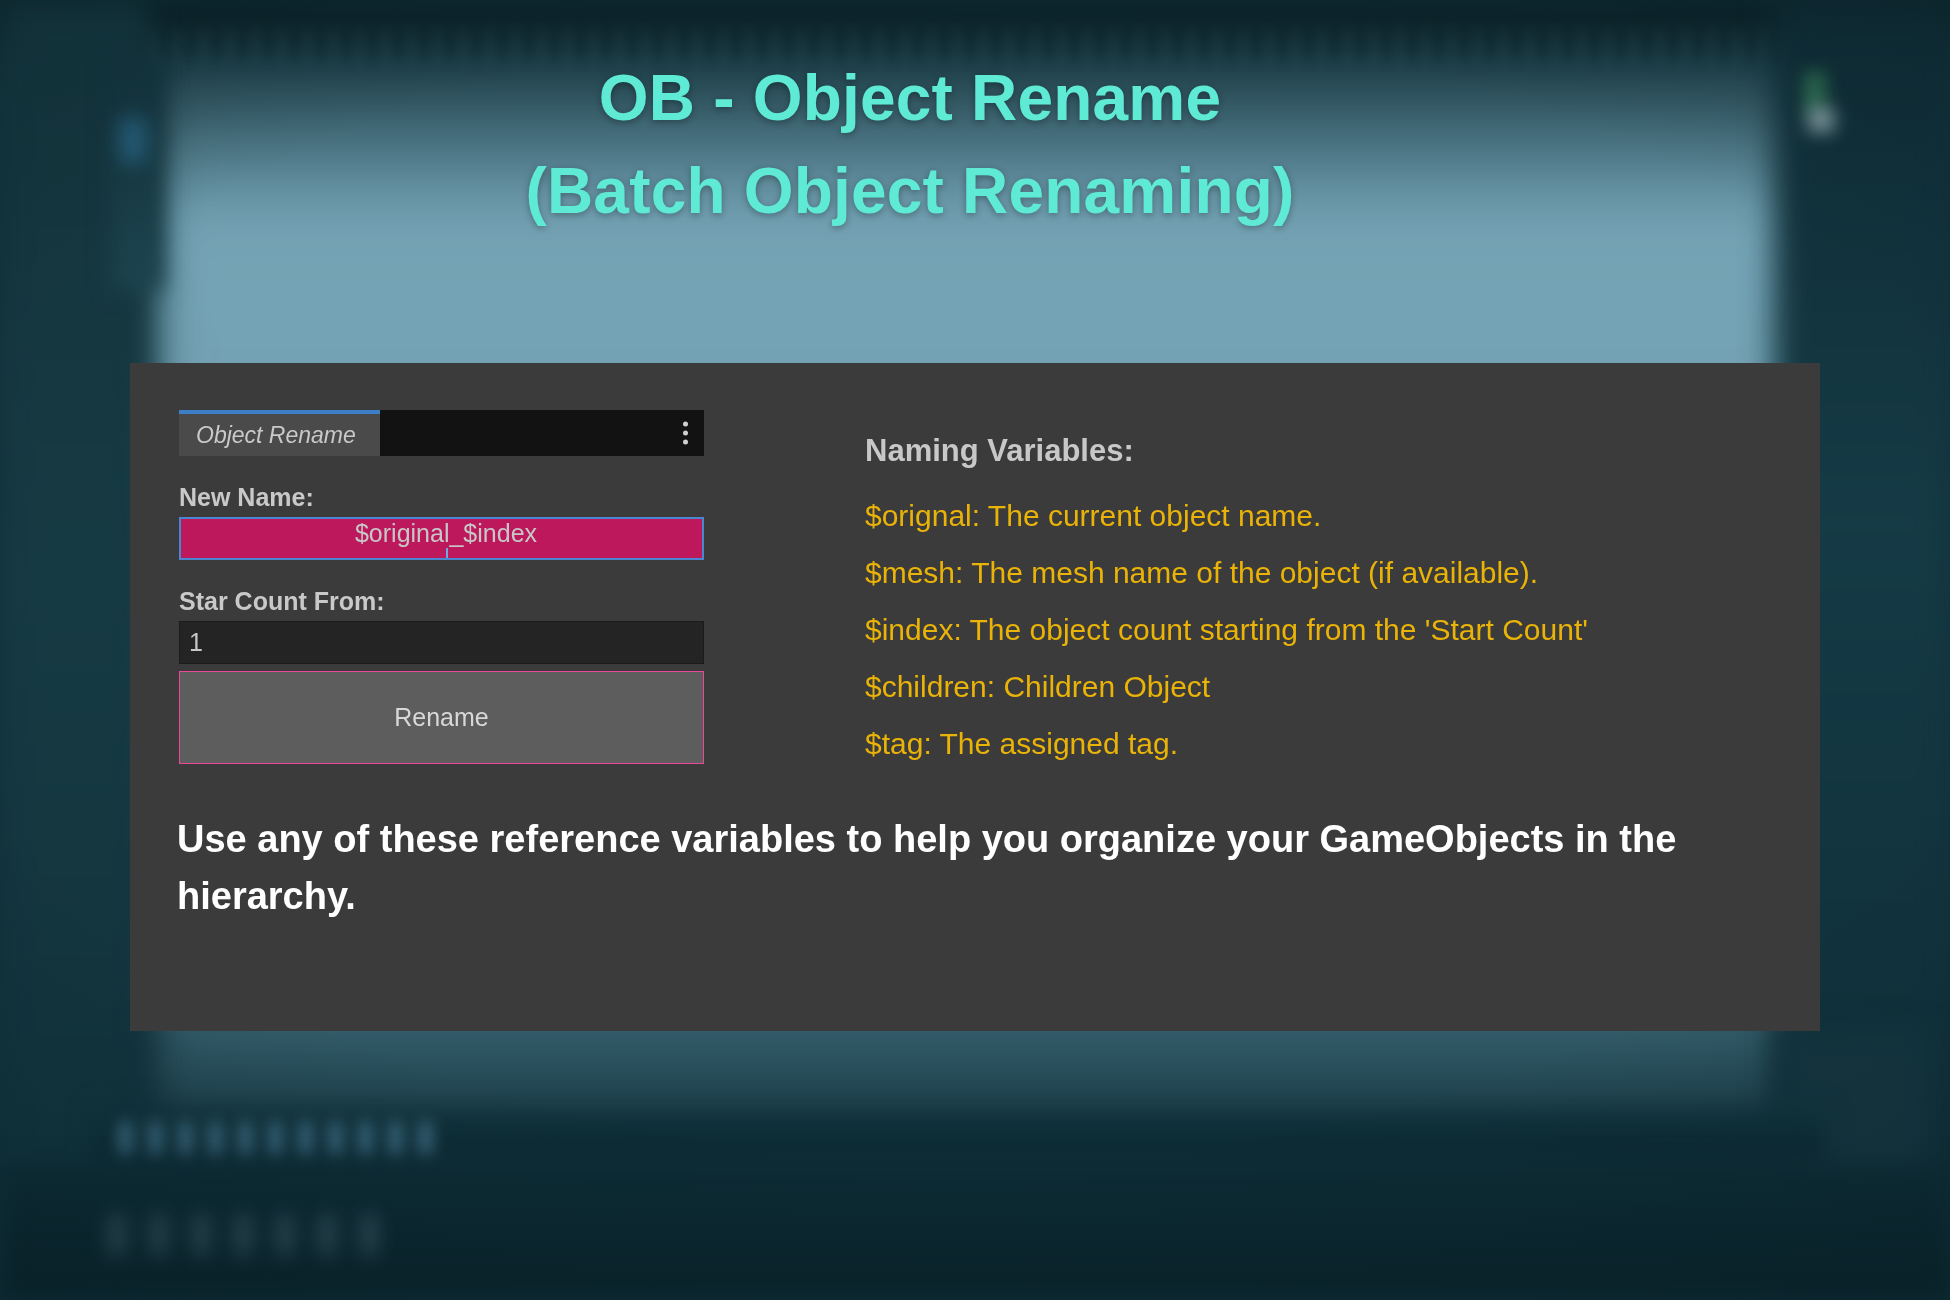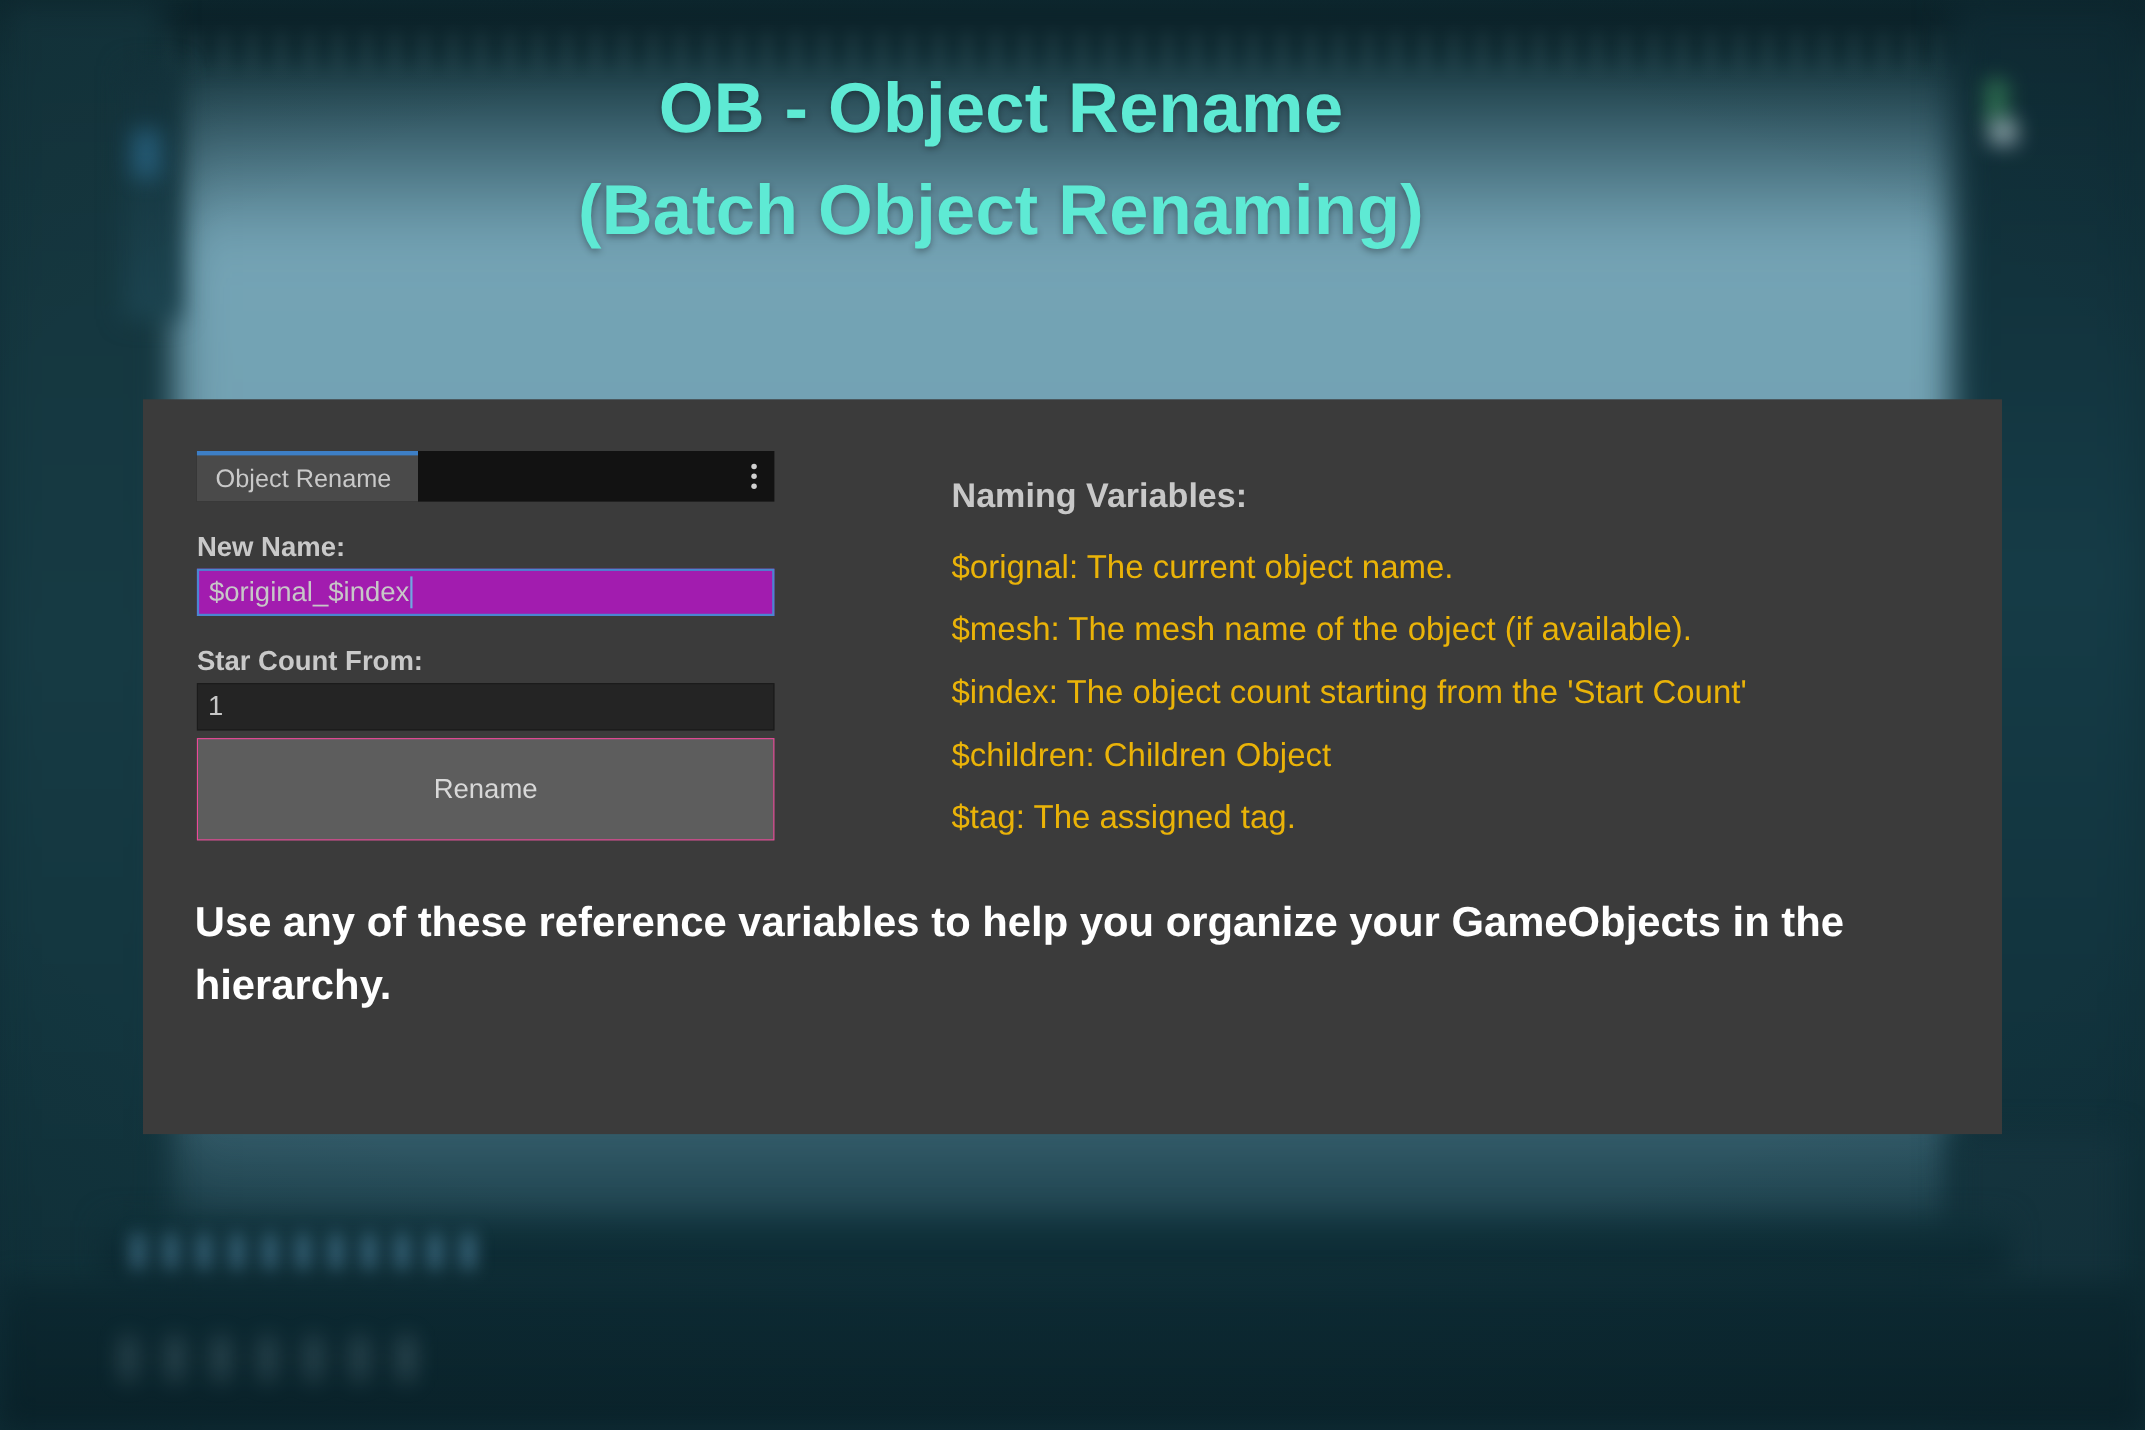--- a/index.html
+++ b/index.html
@@ -153,21 +153,21 @@
 
   
   .widget {
     position:absolute; left:49px; top:47px; width:525px;
   }
 
   .widget-header {
     position:relative;
     height:46px;
     background:#121212;
-    display:flex; align-items:stretch;
+    display:flex; align-items:stretch;font-style:italic;
   }
 
   .widget-tab {
     position:relative;
     width:201px;
     background:#4a4a4a;
     border-top:4px solid #3d7fc6;
     display:flex; align-items:center;
     padding-left:17px;
   }
@@ -197,21 +197,22 @@
     height:43px;
     background:#242424;
     display:flex; align-items:center;
     padding-left:9px;
     color:#c7c7c7;
     font-size:25px;
     position:relative;
   }
   .text-input.focused {
     border:2px solid #4a86d0;
-    background:#a21caf;
+    background:#be185d;
+    flex-direction:column;
   }
   .caret {
     display:inline-block;
     width:2px; height:29px;
     background:#6fa7e0;
     margin-left:1px;
   }
   .text-input.plain {
     border:1px solid #1b1b1b;
   }

